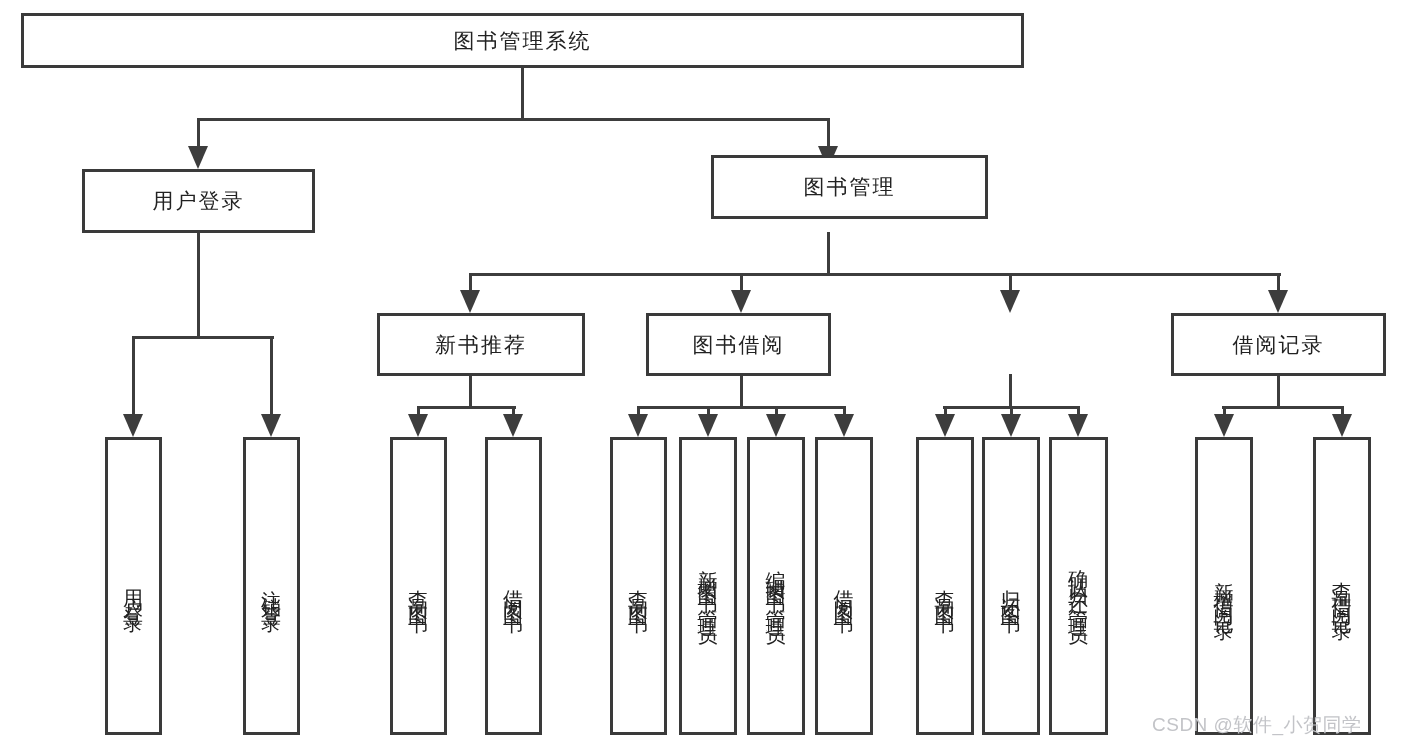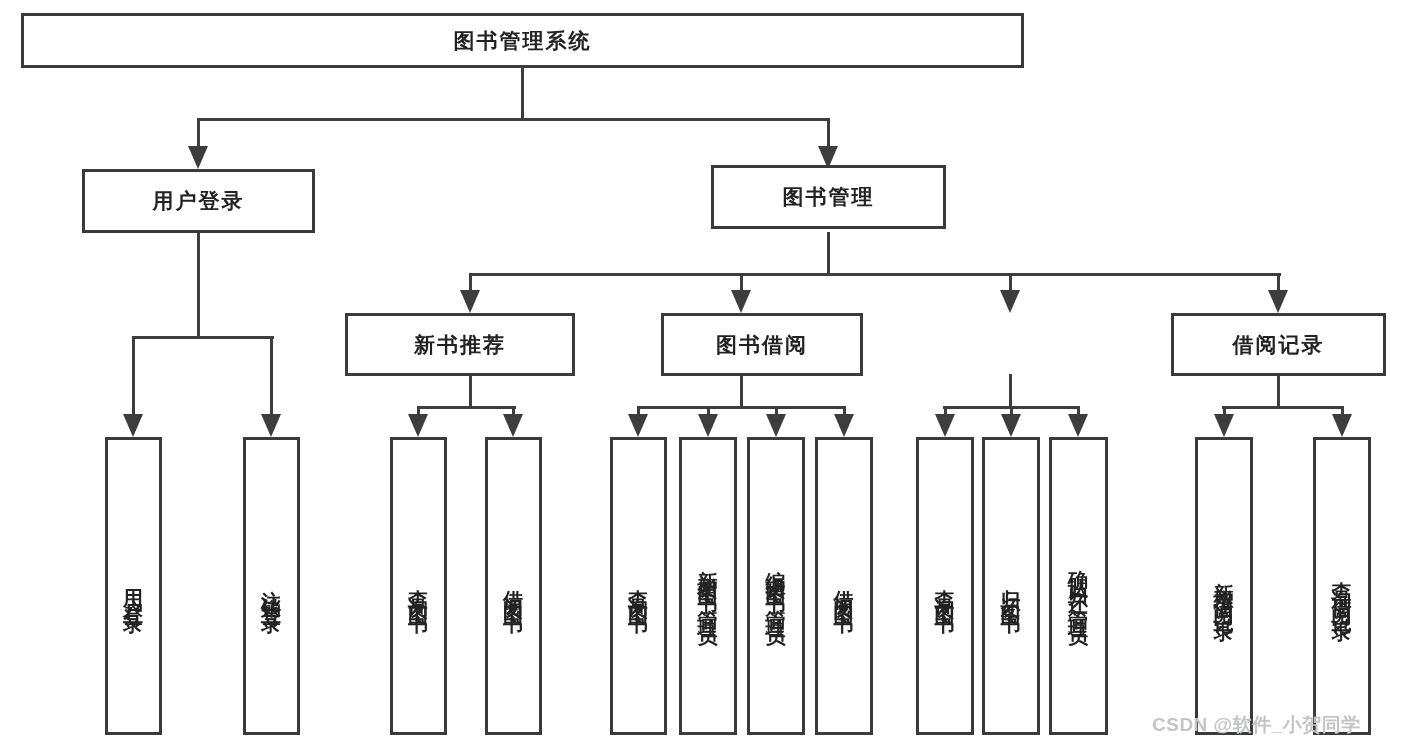--- a/index.html
+++ b/index.html
@@ -9,21 +9,20 @@
     --background:#ffffff;
     --watermark:#c3c4c8;
   }
   html,body{margin:0;padding:0;background:var(--background);}
   .stage{
     position:relative;
     width:1405px;height:747px;
     background:var(--background);
     overflow:hidden;
     font-family:"Liberation Sans", sans-serif;
-    font-weight:bold;
   }
   .box{
     position:absolute;
     box-sizing:border-box;
     border:3px solid var(--border);
     background:#ffffff;
     display:flex;
     align-items:center;
     justify-content:center;
     color:var(--text);
@@ -108,28 +107,28 @@
   <div class="arrow" style="left:1214px;top:406px;height:31px"></div>
   <div class="arrow" style="left:1332px;top:406px;height:31px"></div>
 
   <div class="box h" style="left:21px;top:13px;width:1003px;height:55px">
     <span>图书管理系统</span>
   </div>
 
   <div class="box h" style="left:82px;top:169px;width:233px;height:64px">
     <span>用户登录</span>
   </div>
-  <div class="box h" style="left:711px;top:165px;width:235px;height:64px">
+  <div class="box h" style="left:711px;top:155px;width:277px;height:64px">
     <span>图书管理</span>
   </div>
 
-  <div class="box h" style="left:345px;top:313px;width:230px;height:63px">
+  <div class="box h" style="left:377px;top:313px;width:208px;height:63px">
     <span>新书推荐</span>
   </div>
-  <div class="box h" style="left:661px;top:313px;width:202px;height:63px">
+  <div class="box h" style="left:646px;top:313px;width:185px;height:63px">
     <span>图书借阅</span>
   </div>
   <div class="box h" style="left:1171px;top:313px;width:215px;height:63px">
     <span>借阅记录</span>
   </div>
 
   <div class="box v" style="left:105px;top:437px;width:57px;height:298px">
     <span>用户登录</span>
   </div>
   <div class="box v" style="left:243px;top:437px;width:57px;height:298px">

